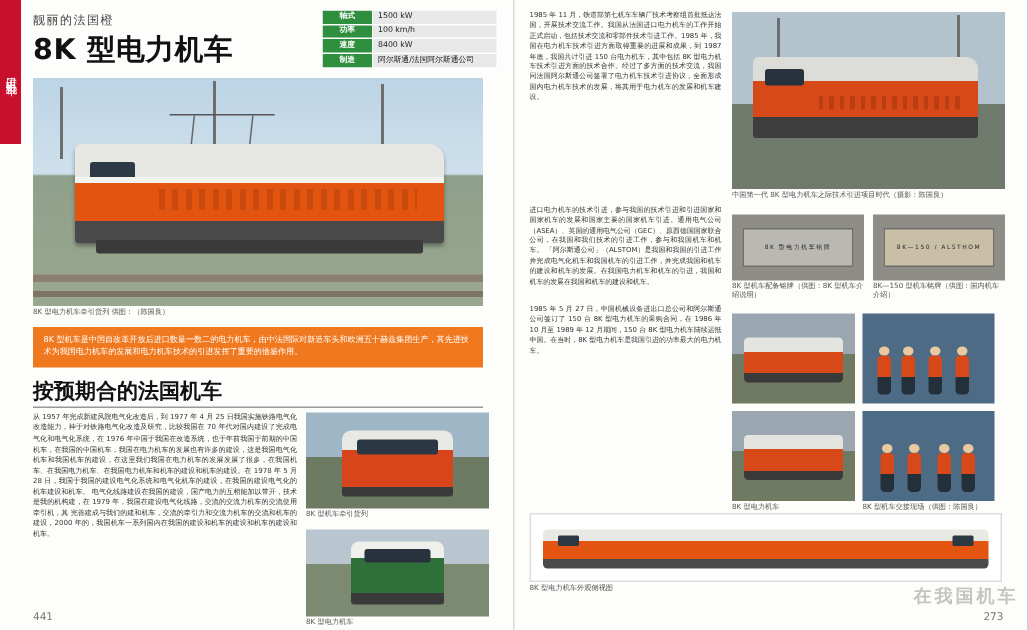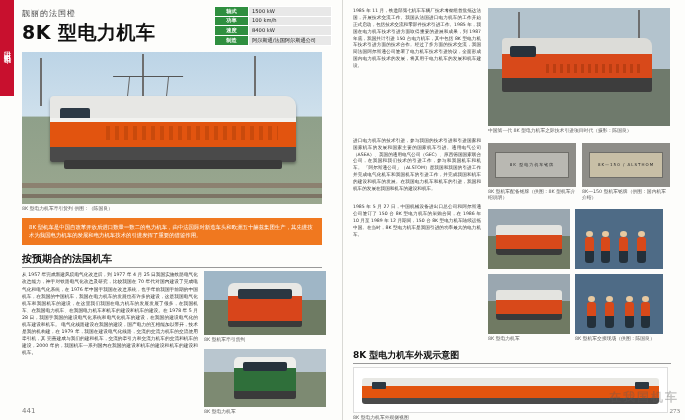--- a/index.html
+++ b/index.html
@@ -109,21 +109,21 @@
   .pole { position:absolute; width:2px; background:#6e6e6e; }
 
   
   .note {
     margin-top:6px; width:300px;
     background:#f0781f; color:#fff;
     font-size:5.4px; line-height:1.45;
     padding:6px 7px;
   }
   .sec-h {
-    margin:7px 0 3px 0; font-size:10px; font-weight:bold; color:#111;
+    margin:7px 0 3px 0; font-size:14px; font-weight:bold; color:#111;
     border-bottom:1px solid #999; padding-bottom:1px; width:300px;
   }
   .body-col { font-size:4.7px; color:#333; line-height:1.5; text-align:justify; }
   .lower-wrap { display:flex; gap:6px; margin-top:2px; }
   .lower-text { width:176px; }
   .lower-photos { width:122px; }
   .sm-photo1 {
     width:122px; height:64px;
     background:linear-gradient(#9fb6c6 0 46%,#6e7b63 46% 100%);
   }
@@ -146,21 +146,21 @@
     border-radius:5px 5px 2px 2px;
   }
   .sm-photo2 .cab2:before{
     content:""; position:absolute; top:5px; left:9px; width:44px; height:9px;
     background:#27323c; border-radius:2px;
   }
   .folio {
     position:absolute; bottom:5px; font-size:7px; color:#777;
   }
   .folio.l { left:22px; }
-  .folio.r { right:5px;font-family:Liberation Serif, serif; }
+  .folio.r { right:16px; }
 
   
   .r-top { display:flex; gap:7px; }
   .r-text { width:128px; font-size:4.6px; color:#333; line-height:1.5; text-align:justify; }
   .r-photo1 { width:182px; height:118px;
     background:linear-gradient(#b3c3cd 0 52%, #6f7a6c 52% 100%); }
   .r-photo1 .rl {
     position:absolute; left:14px; top:30px; width:150px; height:54px;
     background:linear-gradient(#dcdcd8 0 30%, #d8491a 30% 74%, #3d3d3d 74% 100%);
     border-radius:4px 8px 2px 2px;
@@ -351,21 +351,20 @@
             <div class="worker" style="left:66px;"></div>
           </div>
         </div>
         <div style="display:flex;gap:5px;">
           <div class="cap" style="width:82px;">8K 型电力机车</div>
           <div class="cap" style="width:88px;">8K 型机车交接现场（供图：陈国良）</div>
         </div>
       </div>
     </div>
 
-    <div class="sec-h2">8K 型电力机车外观示意图</div>
 
     <div class="side-elev">
       <div class="se-body">
         <div class="w" style="left:10px;"></div>
         <div class="w" style="right:10px;"></div>
       </div>
     </div>
     <div class="cap">8K 型电力机车外观侧视图</div>
 
     <div class="wm">在我国机车</div>

